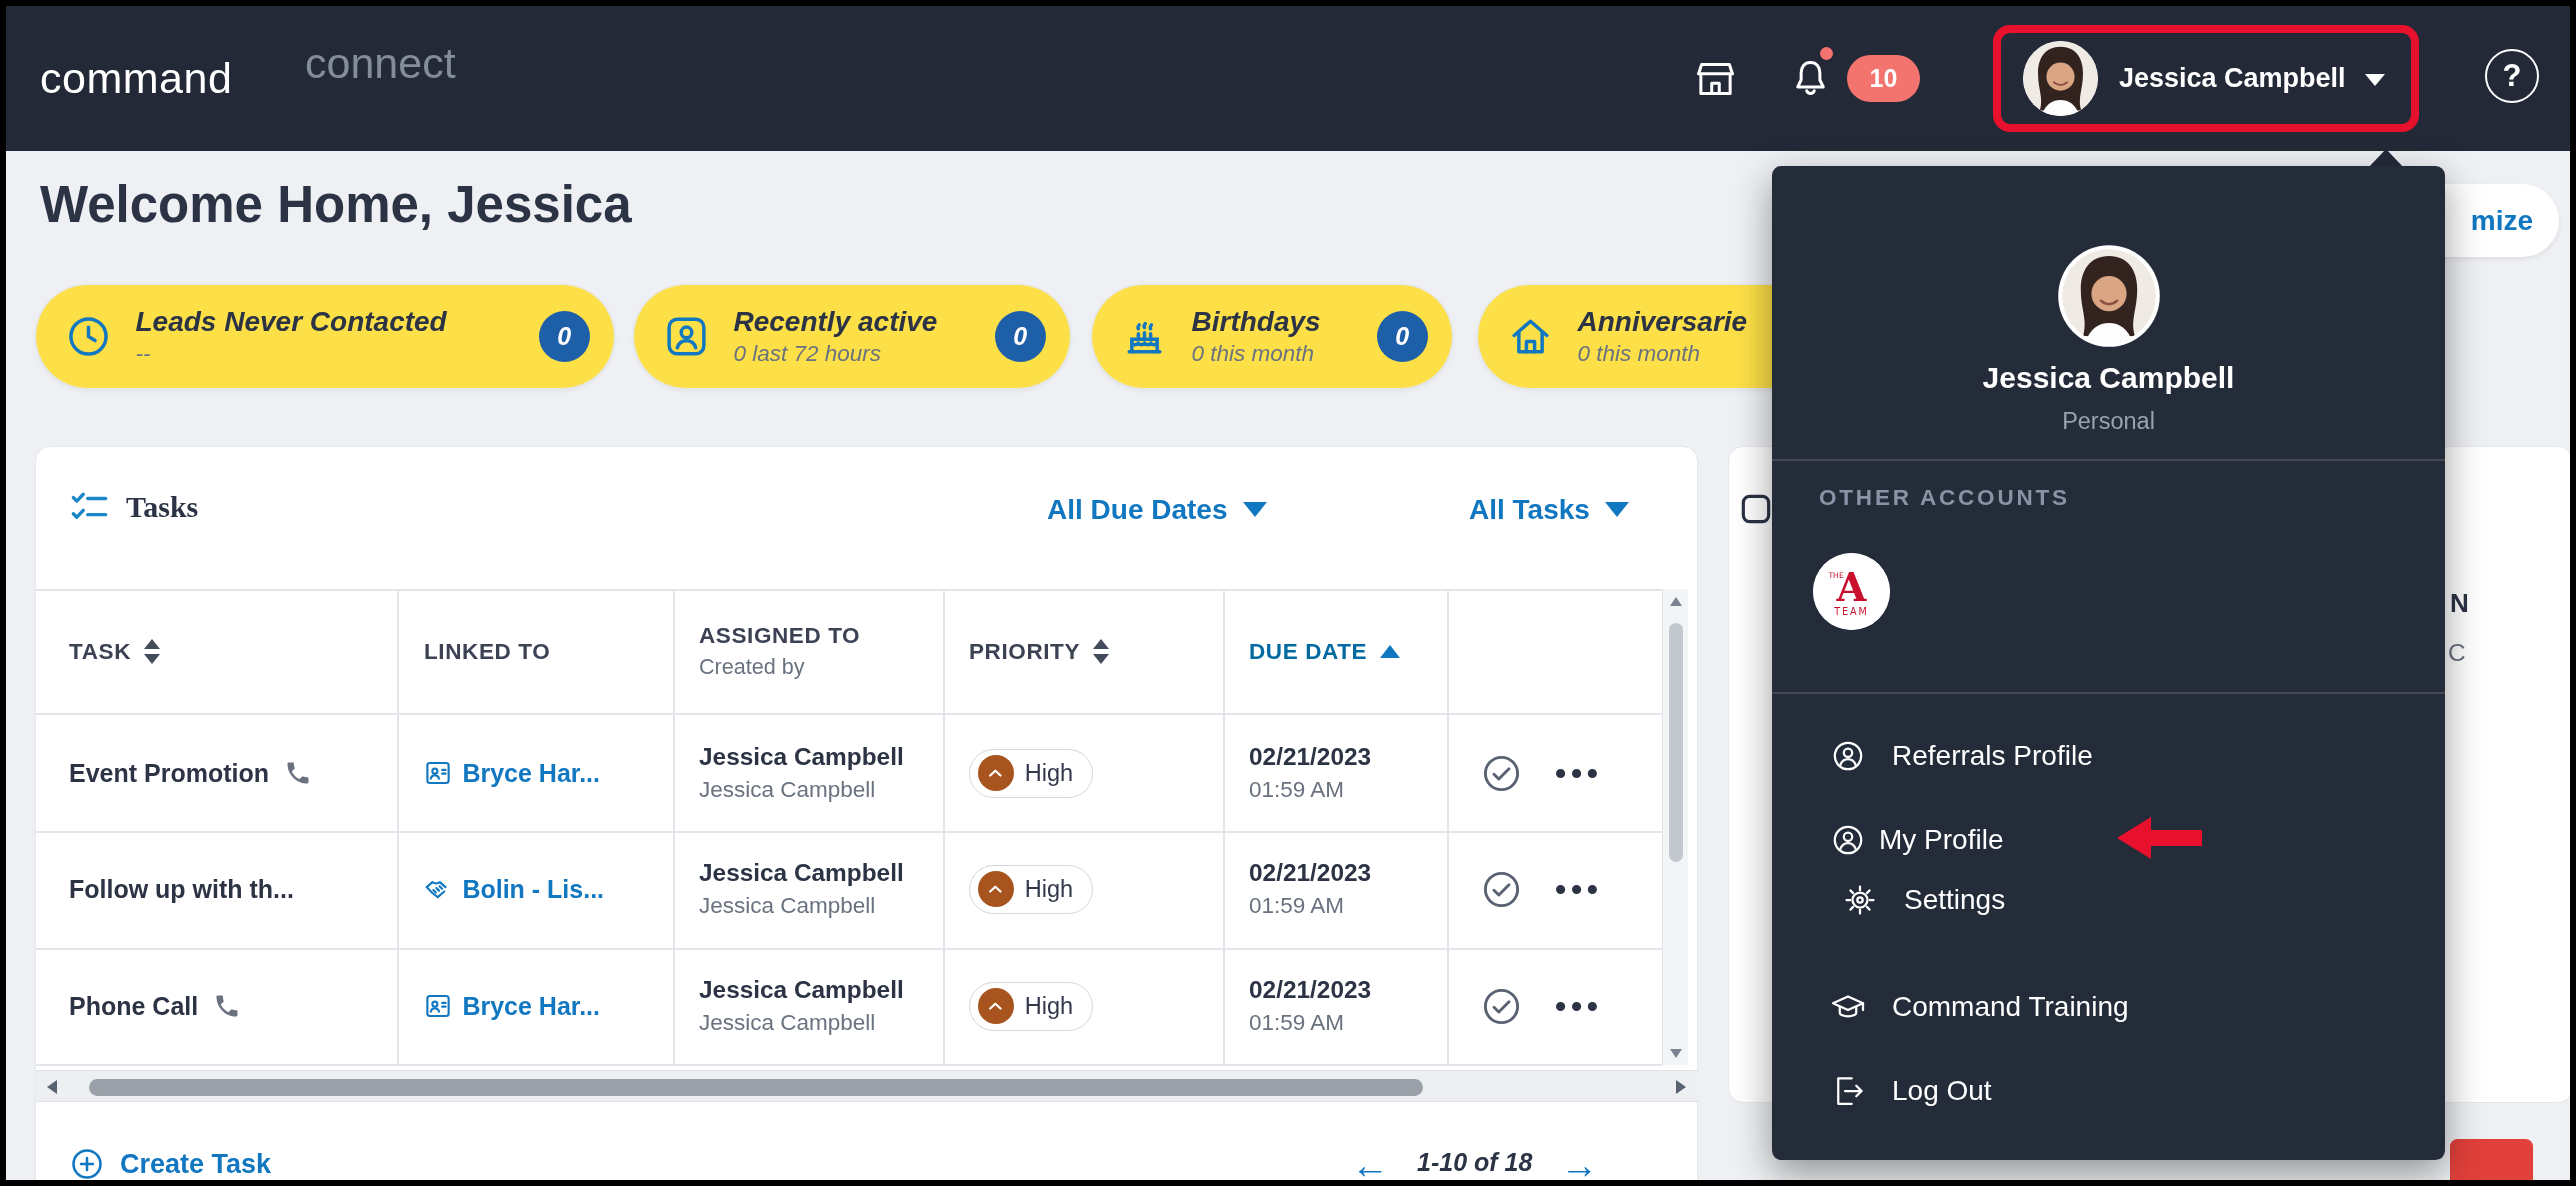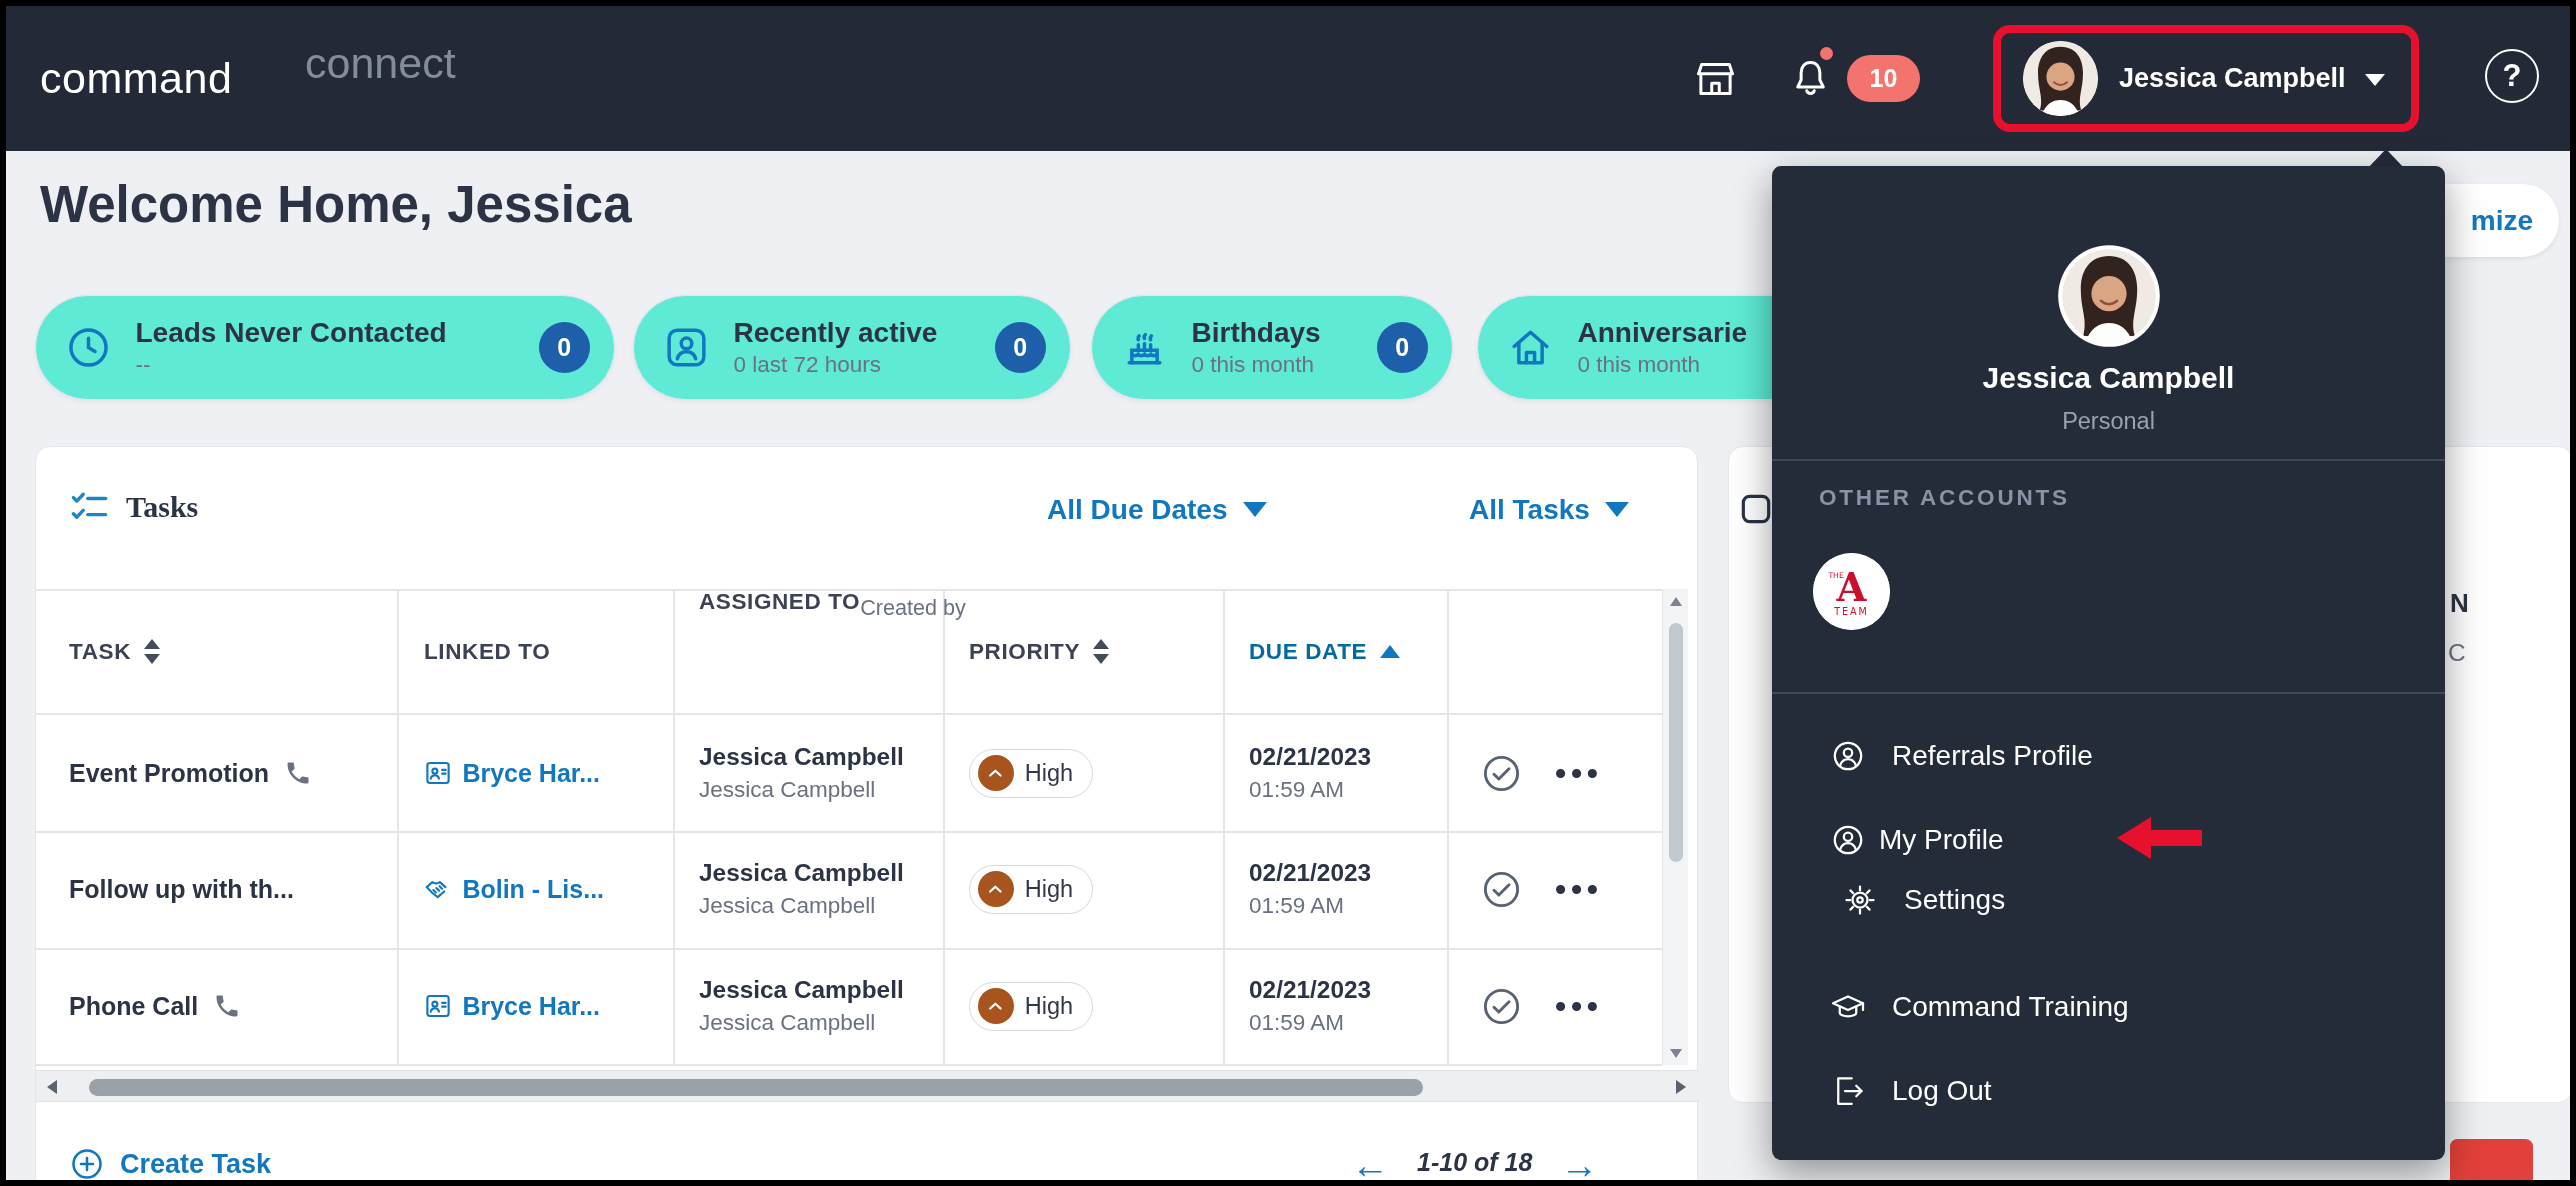--- a/index.html
+++ b/index.html
@@ -22,21 +22,21 @@
   .nav-user-name { position:absolute; left:2113px; top:0; height:145px; display:flex; align-items:center; color:#fff; font-size:27px; font-weight:700; }
   .nav-caret { position:absolute; left:2359px; top:68px; width:0; height:0; border-left:10.3px solid transparent; border-right:10.3px solid transparent; border-top:12.2px solid #fff; }
   .ann-box { position:absolute; left:1987px; top:19px; width:426px; height:107px; border:8.5px solid #e8112d; border-radius:17px; z-index:70; pointer-events:none; }
   .help-btn { position:absolute; left:2479px; top:43px; width:54px; height:54px; border:2.8px solid #fff; border-radius:50%; color:#fff; font-size:31px; font-weight:700; display:flex; align-items:center; justify-content:center; }
 
   
   .page-title { position:absolute; left:34px; top:169px; font-size:51px; font-weight:700; color:#2b3344; z-index:3; }
   .customize-pill { position:absolute; left:2367px; top:178px; width:186px; height:73px; border-radius:38px; background:#fff; box-shadow:0 1.9px 5.6px rgba(0,0,0,.08); z-index:4; display:flex; align-items:center; justify-content:flex-end; padding-right:26px; color:#1177c0; font-size:28px; font-weight:700; }
 
   
-  .scard { position:absolute; top:289px; height:105px; background:#5eead4; border:1.9px solid #e4e7eb; border-radius:56px; box-shadow:0 1.9px 5.6px rgba(0,0,0,.05); display:flex; align-items:center; padding:0 24.4px 0 28px; z-index:3; }
+  .scard { position:absolute; top:278px; height:105px; background:#fde047; border:1.9px solid #e4e7eb; border-radius:56px; box-shadow:0 1.9px 5.6px rgba(0,0,0,.05); display:flex; align-items:center; padding:0 24.4px 0 28px; z-index:3;font-style:italic; }
   .scard1 { left:29px; width:580px; }
   .scard2 { left:627px; width:438px; }
   .scard3 { left:1085px; width:362px; }
   .scard4 { left:1471px; width:368px; }
   .scard .sicon { width:49px; height:49px; flex:0 0 auto; }
   .scard .stext { margin-left:22.5px; }
   .scard .slabel { font-size:28px; font-weight:700; color:#2b3344; }
   .scard .ssub { font-size:22.5px; color:#6a7280; margin-top:3.8px; }
   .scard .sbadge { margin-left:auto; width:51px; height:51px; border-radius:50%; background:#1d5fa8; color:#fff; font-size:25px; font-weight:700; display:flex; align-items:center; justify-content:center; }
 
@@ -46,21 +46,21 @@
   .tc-title { position:absolute; left:90px; top:43px; font-size:30px; font-weight:700; color:#2b3344;font-family:Liberation Serif, serif; }
   .filter { position:absolute; top:41px; height:43px; display:flex; align-items:center; color:#1177c0; font-size:28px; font-weight:600; }
   .filter-due { left:1011px; }
   .filter-tasks { left:1433px; }
   .caret-down-blue { width:0; height:0; border-left:12.2px solid transparent; border-right:12.2px solid transparent; border-top:15px solid #1177c0; margin-left:15px; }
 
   .h-line { position:absolute; height:1.9px; background:#e2e5e9; left:0; }
   .v-line { position:absolute; top:142px; height:476px; width:1.9px; background:#e2e5e9; }
 
   .th { position:absolute; top:142px; height:125px; display:flex; align-items:center; font-size:22.5px; font-weight:700; color:#3c4254; letter-spacing:0.6px; }
-  .th-col2lines { flex-direction:row; align-items:flex-start; justify-content:center; }
+  .th-col2lines { flex-direction:column; align-items:flex-start; justify-content:center; }
   .th .created-by { font-size:21.6px; font-weight:400; color:#6a7280; letter-spacing:0; margin-top:5.6px; }
   .sort-icon { display:flex; flex-direction:column; gap:4.7px; margin-left:13px; }
   .tri-u { width:0; height:0; border-left:8.5px solid transparent; border-right:8.5px solid transparent; border-bottom:10.3px solid #444b5a; }
   .tri-d { width:0; height:0; border-left:8.5px solid transparent; border-right:8.5px solid transparent; border-top:10.3px solid #444b5a; }
   .tri-u-blue { width:0; height:0; border-left:10.3px solid transparent; border-right:10.3px solid transparent; border-bottom:13px solid #1177c0; margin-left:13px; }
   .th-due { color:#0369a1; }
 
   .trow { position:absolute; left:0; width:1626px; height:116px; }
   .trow1 { top:268px; } .trow2 { top:384px; } .trow3 { top:501px; }
   .cell { position:absolute; top:0; height:100%; display:flex; align-items:center; }

